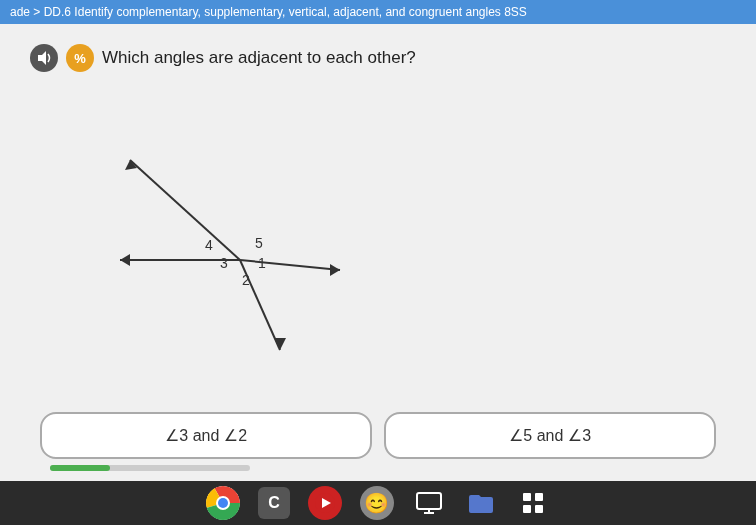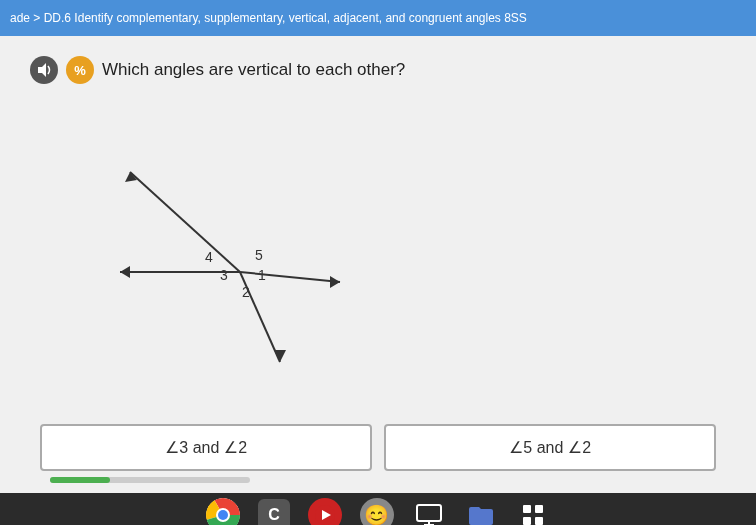--- a/index.html
+++ b/index.html
@@ -12,21 +12,21 @@
     }
 
     
     .breadcrumb-bar {
       background: #4a90d9;
       color: white;
       font-size: 12px;
       padding: 4px 10px;
       display: flex;
       align-items: center;
-      height: 36px;
+      height: 24px;
     }
 
     
     .main-content {
       background: #f0f0f0;
       width: 100%;
       height: calc(525px - 24px - 44px);
       display: flex;
       flex-direction: column;
       align-items: flex-start;
@@ -88,21 +88,21 @@
       gap: 12px;
       justify-content: center;
       width: 100%;
       margin-top: 10px;
       padding: 0 10px;
     }
 
     .answer-btn {
       border: 2px solid #aaa;
       background: white;
-      border-radius: 4px;
+      border-radius: 16px;
       padding: 12px 18px;
       font-size: 16px;
       cursor: pointer;
       flex: 1;
       text-align: center;
       color: #333;
       min-width: 130px;
     }
 
     
@@ -163,21 +163,21 @@
         <polygon points="2,5 6,5 10,1 10,15 6,11 2,11" fill="white"></polygon>
         <path d="M12,4 Q15,8 12,12" stroke="white" stroke-width="1.5" fill="none"></path>
       </svg>
     </div>
     <div class="hint-icon">
       <svg width="22" height="22" viewBox="0 0 22 22">
         <circle cx="11" cy="11" r="10" fill="#e8a020"></circle>
         <text x="11" y="16" text-anchor="middle" font-size="13" font-weight="bold" fill="white">%</text>
       </svg>
     </div>
-    <span class="question-text">Which angles are vertical to each other?</span>
+    <span class="question-text">Which angles are adjacent to each other?</span>
   </div>
 
   <div class="diagram-area">
     <svg width="360" height="230" viewBox="0 0 360 230">
 
       <line x1="170" y1="130" x2="60" y2="30" stroke="#333" stroke-width="2"></line>
 
       <polygon points="60,30 67,38 55,40" fill="#333"></polygon>
 
       <line x1="170" y1="130" x2="270" y2="140" stroke="#333" stroke-width="2"></line>
@@ -199,21 +199,21 @@
       <text x="150" y="138" font-size="14" fill="#333">3</text>
 
       <text x="188" y="138" font-size="14" fill="#333">1</text>
 
       <text x="172" y="155" font-size="14" fill="#333">2</text>
     </svg>
   </div>
 
   <div class="answer-area">
     <button class="answer-btn">∠3 and ∠2</button>
-    <button class="answer-btn">∠5 and ∠2</button>
+    <button class="answer-btn">∠5 and ∠3</button>
   </div>
 
   <div class="progress-bar-wrap">
     <div class="progress-bar-fill"></div>
   </div>
 
 </div>
 
 <div class="taskbar">
 

